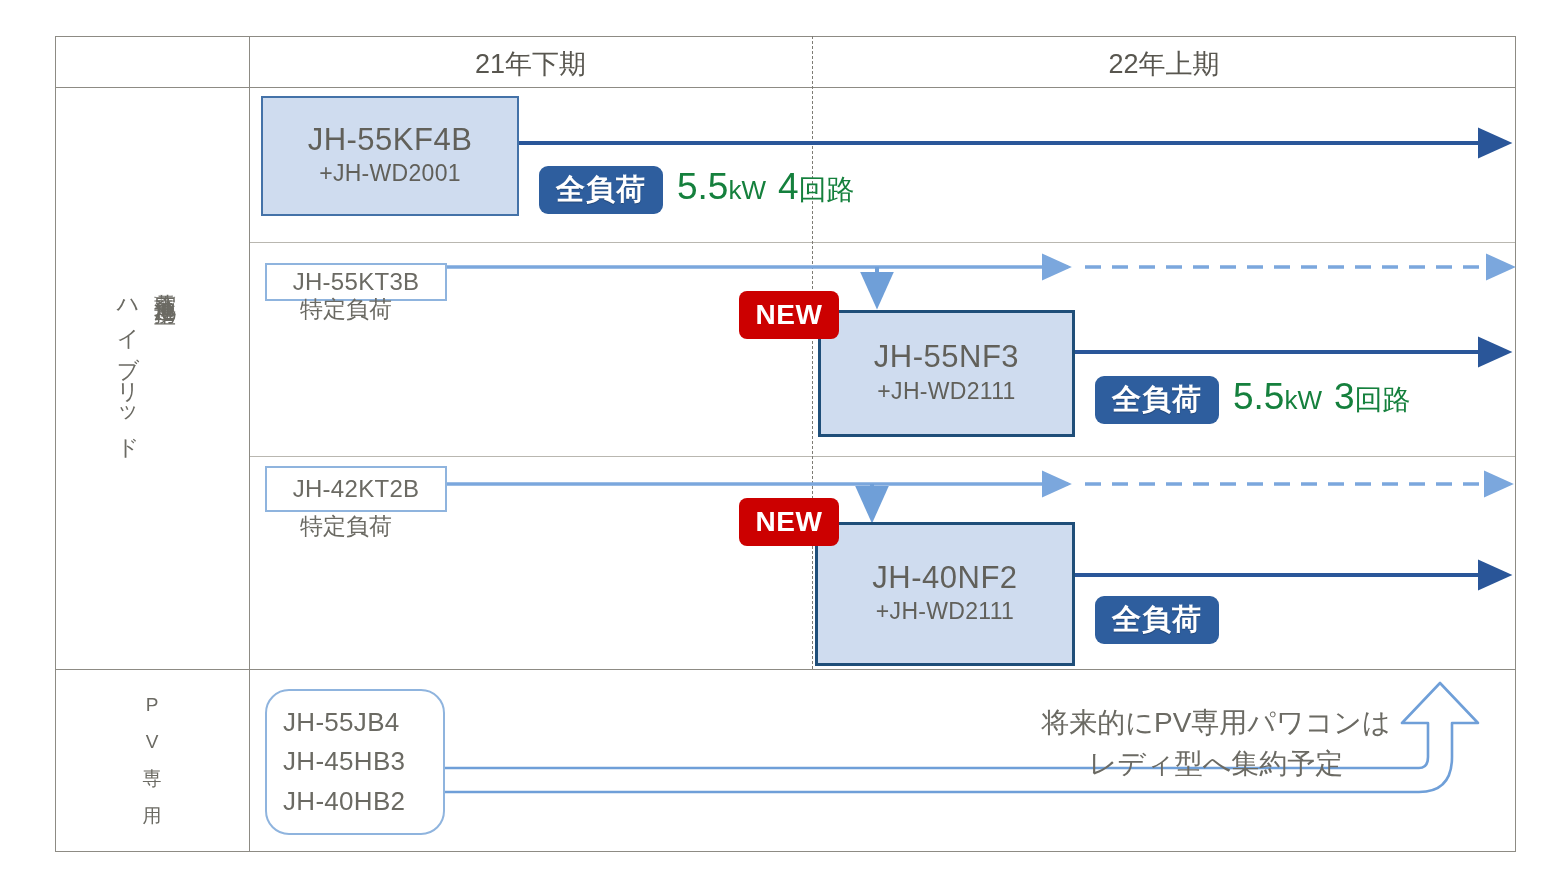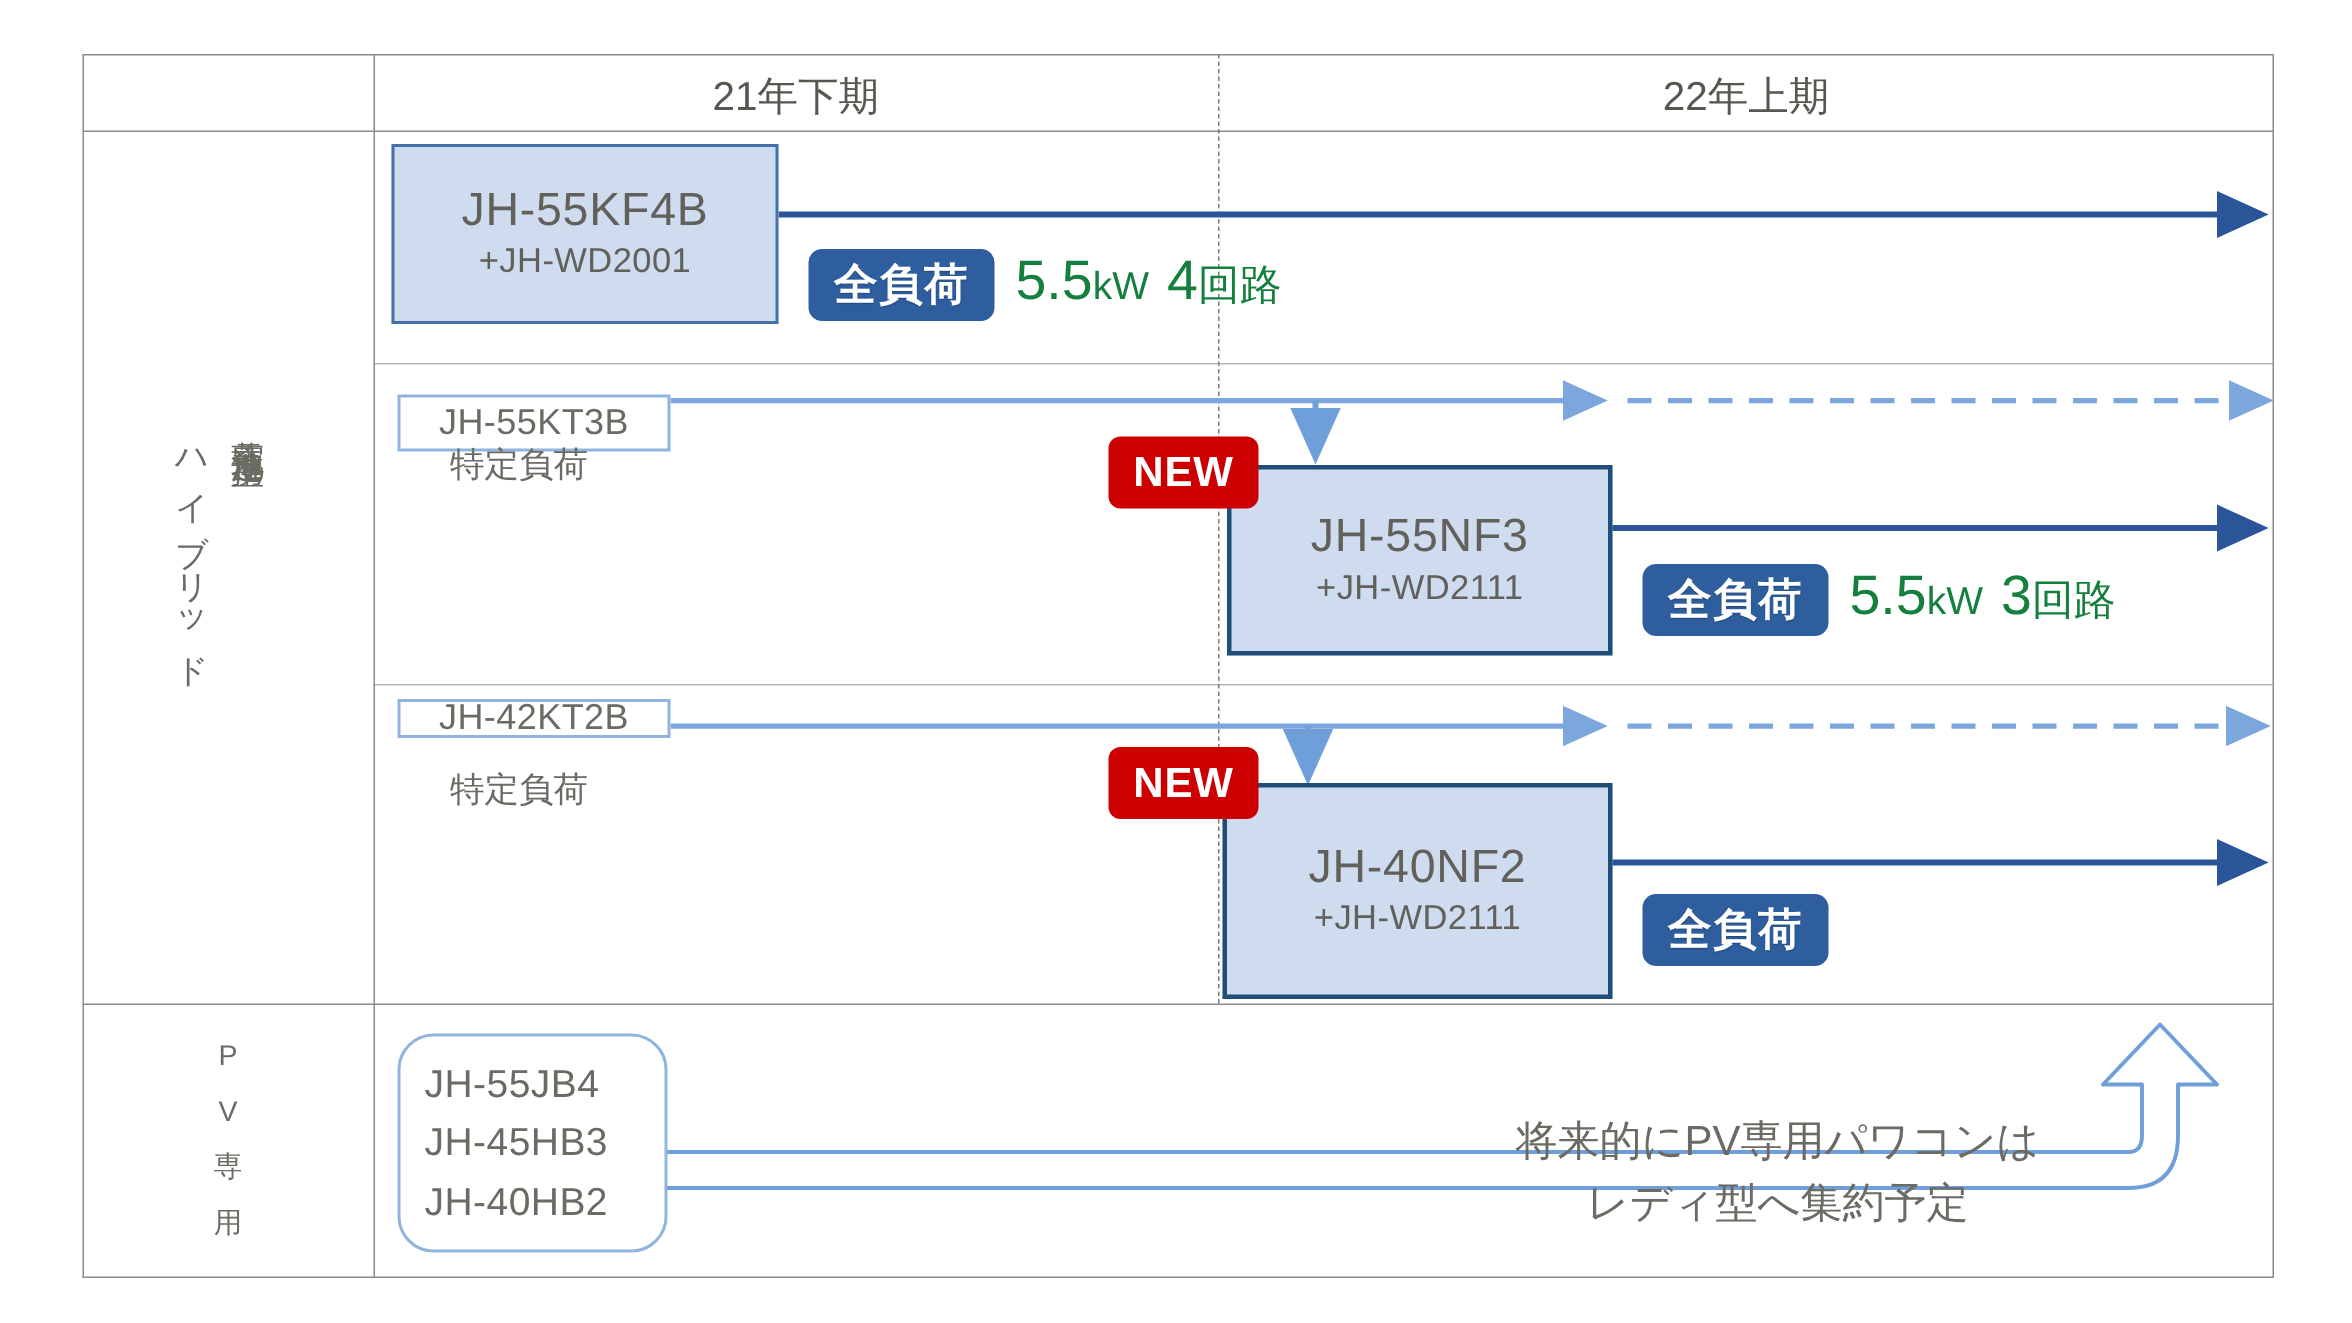--- a/index.html
+++ b/index.html
@@ -252,38 +252,38 @@
   <div class="box-filled dark" style="left:818px; top:310px; width:257px; height:127px;">
     <div class="m1">JH-55NF3</div>
     <div class="m2">+JH-WD2111</div>
   </div>
 
   <div class="badge-load" style="left:1095px; top:376px; width:124px; height:48px;">全負荷</div>
   <div class="spec-text" style="left:1233px; top:376px;">
     <span class="big">5.5</span><span class="unit">kW</span><span class="cnt">3</span><span class="circ">回路</span>
   </div>
 
-  <div class="box-outline" style="left:265px; top:466px; width:182px; height:26px;">
+  <div class="box-outline" style="left:265px; top:466px; width:182px; height:46px;">
     <div class="m1">JH-42KT2B</div>
   </div>
   <div class="sub-label" style="left:300px; top:511px;">特定負荷</div>
 
   <div class="badge-new" style="left:739px; top:498px; width:100px; height:48px;">NEW</div>
 
   <div class="box-filled dark" style="left:815px; top:522px; width:260px; height:144px;justify-content:center;">
     <div class="m1">JH-40NF2</div>
     <div class="m2">+JH-WD2111</div>
   </div>
 
   <div class="badge-load" style="left:1095px; top:596px; width:124px; height:48px;">全負荷</div>
 
   <div class="box-outline multi" style="left:265px; top:689px; width:180px; height:146px;">
     <div class="m1">JH-55JB4</div>
     <div class="m1">JH-45HB3</div>
     <div class="m1">JH-40HB2</div>
   </div>
 
-  <div class="annot" style="left:960px; top:703px; width:450px;margin-top:38px;">
+  <div class="annot" style="left:991px; top:703px; width:450px;">
     <div>将来的にPV専用パワコンは</div>
     <div>レディ型へ集約予定</div>
   </div>
 
 </div>
 
 </body></html>

